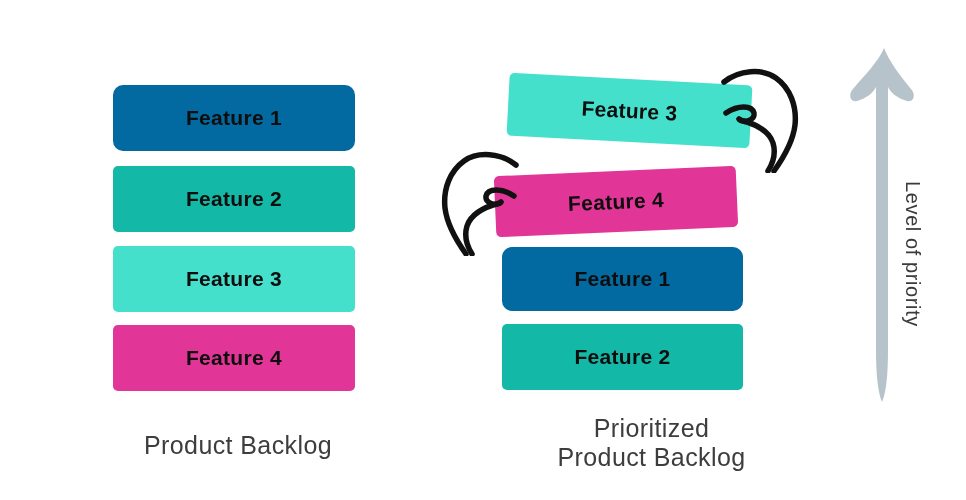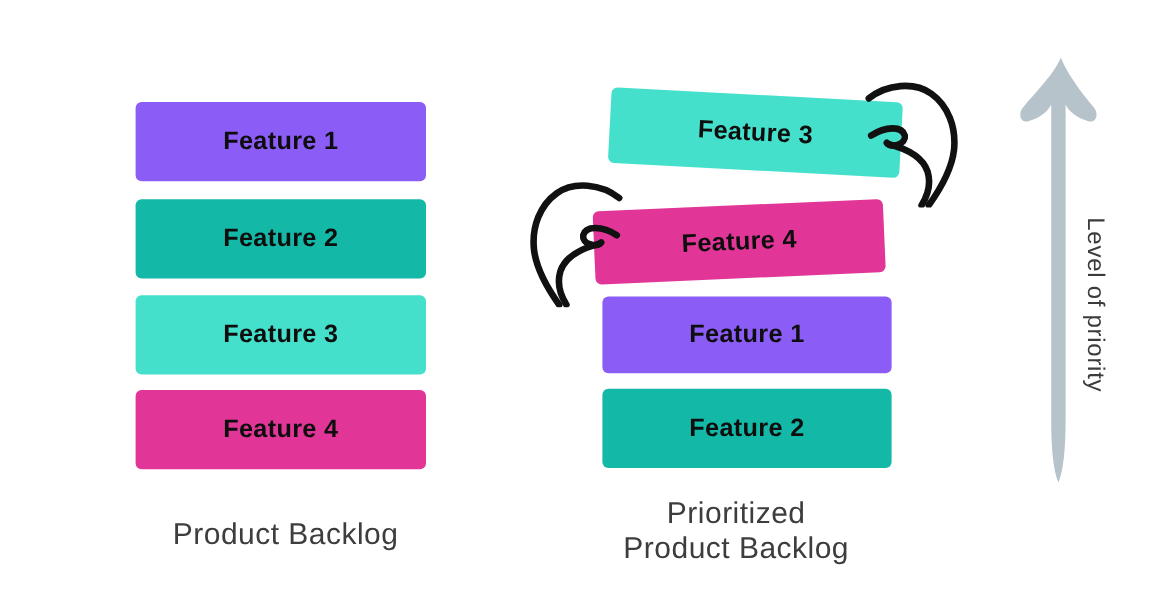--- a/index.html
+++ b/index.html
@@ -18,21 +18,21 @@
     height: 66px;
     border-radius: 5px;
     display: flex;
     align-items: center;
     justify-content: center;
     font-size: 21px;
     font-weight: 700;
     letter-spacing: 0.3px;
     color: #0e0e0e;
   }
-  .c-f1 { background: #8b5cf6; }
+  .c-f1 { background: #0369a1; border-radius: 10px; }
   .c-f2 { background: #14b8a6; }
   .c-f3 { background: #45e0cc; }
   .c-f4 { background: #e23598; }
 
   
   .l1 { left: 113px; top: 85px; }
   .l2 { left: 113px; top: 166px; }
   .l3 { left: 113px; top: 246px; }
   .l4 { left: 113px; top: 325px; }
 
@@ -45,21 +45,21 @@
   .caption {
     position: absolute;
     text-align: center;
     font-size: 25px;
     font-weight: 300;
     letter-spacing: 0.4px;
     color: #3d3d3d;
     line-height: 29px;
   }
   .caption-left  { left: 113px; width: 250px; top: 431px; }
-  .caption-right { left: 486px; width: 255px; top: 414px; }
+  .caption-right { left: 524px; width: 255px; top: 414px; }
 
   .hand {
     position: absolute;
     width: 85px;
     height: 105px;
     z-index: 5;
   }
   .hand-right { left: 714px; top: 68px; }
   .hand-left  { left: 441px; top: 151px; transform: scaleX(-1); }
   .hand svg { width: 100%; height: 100%; display: block; }

